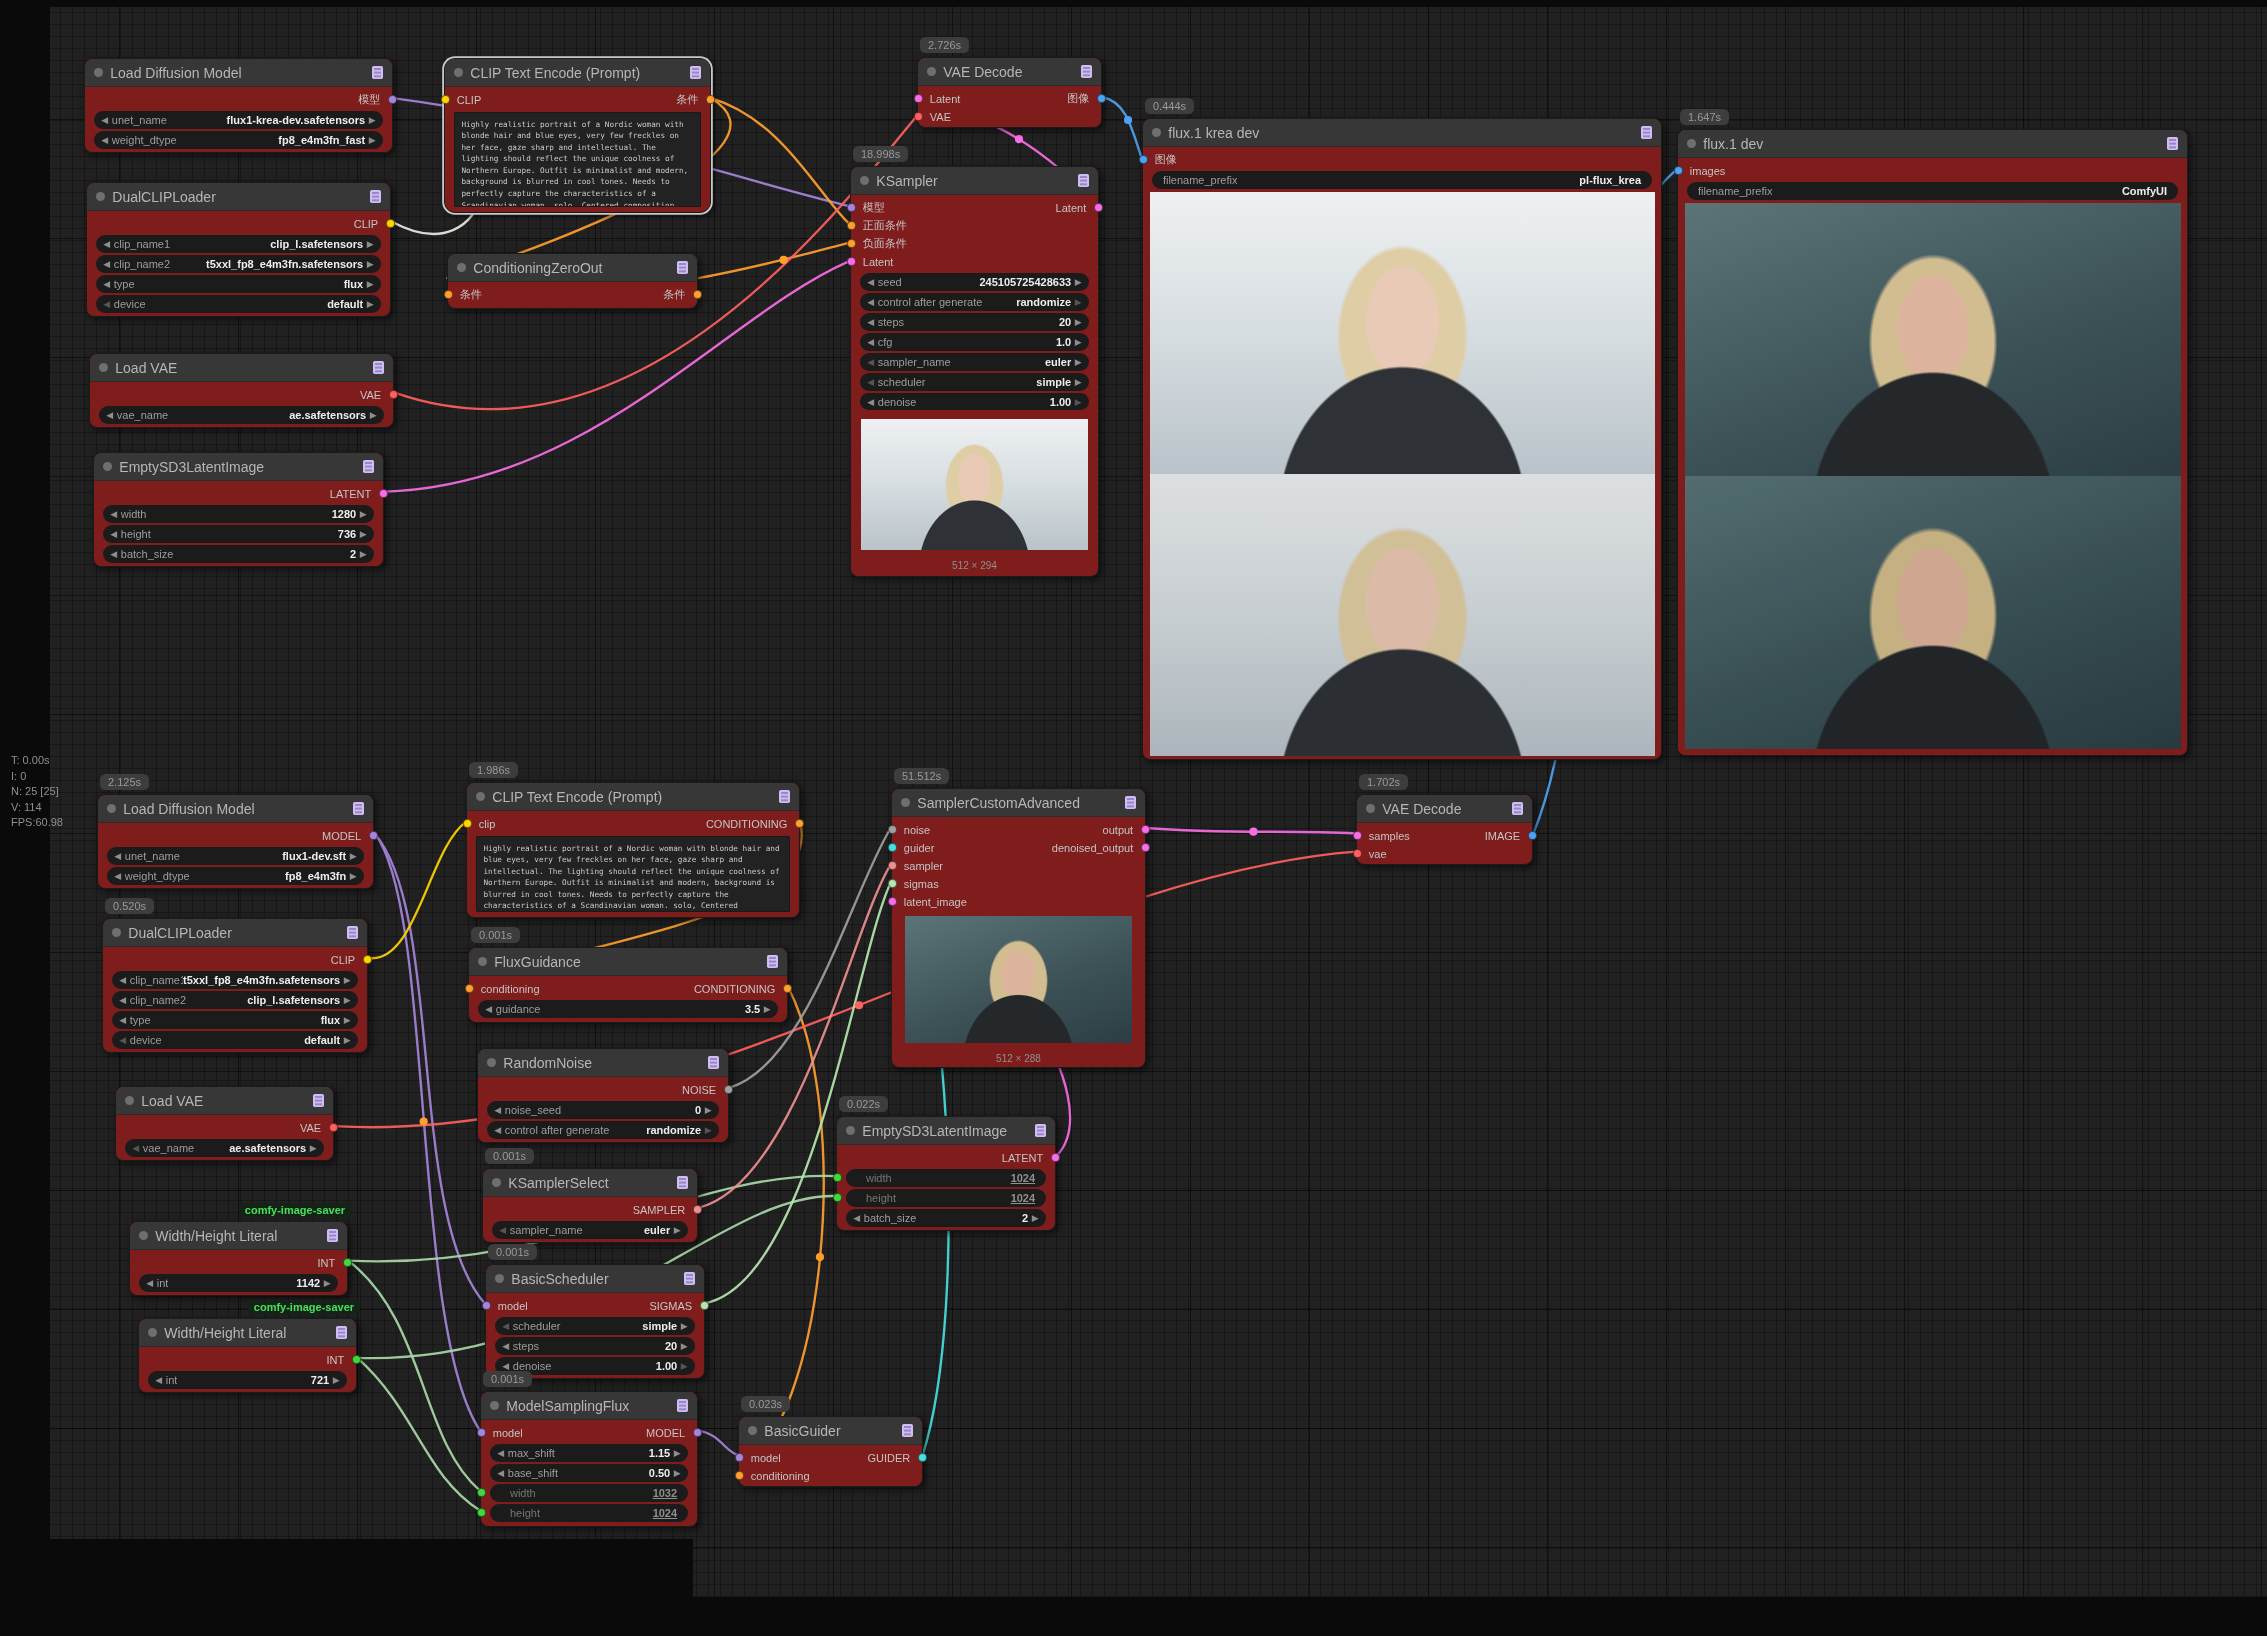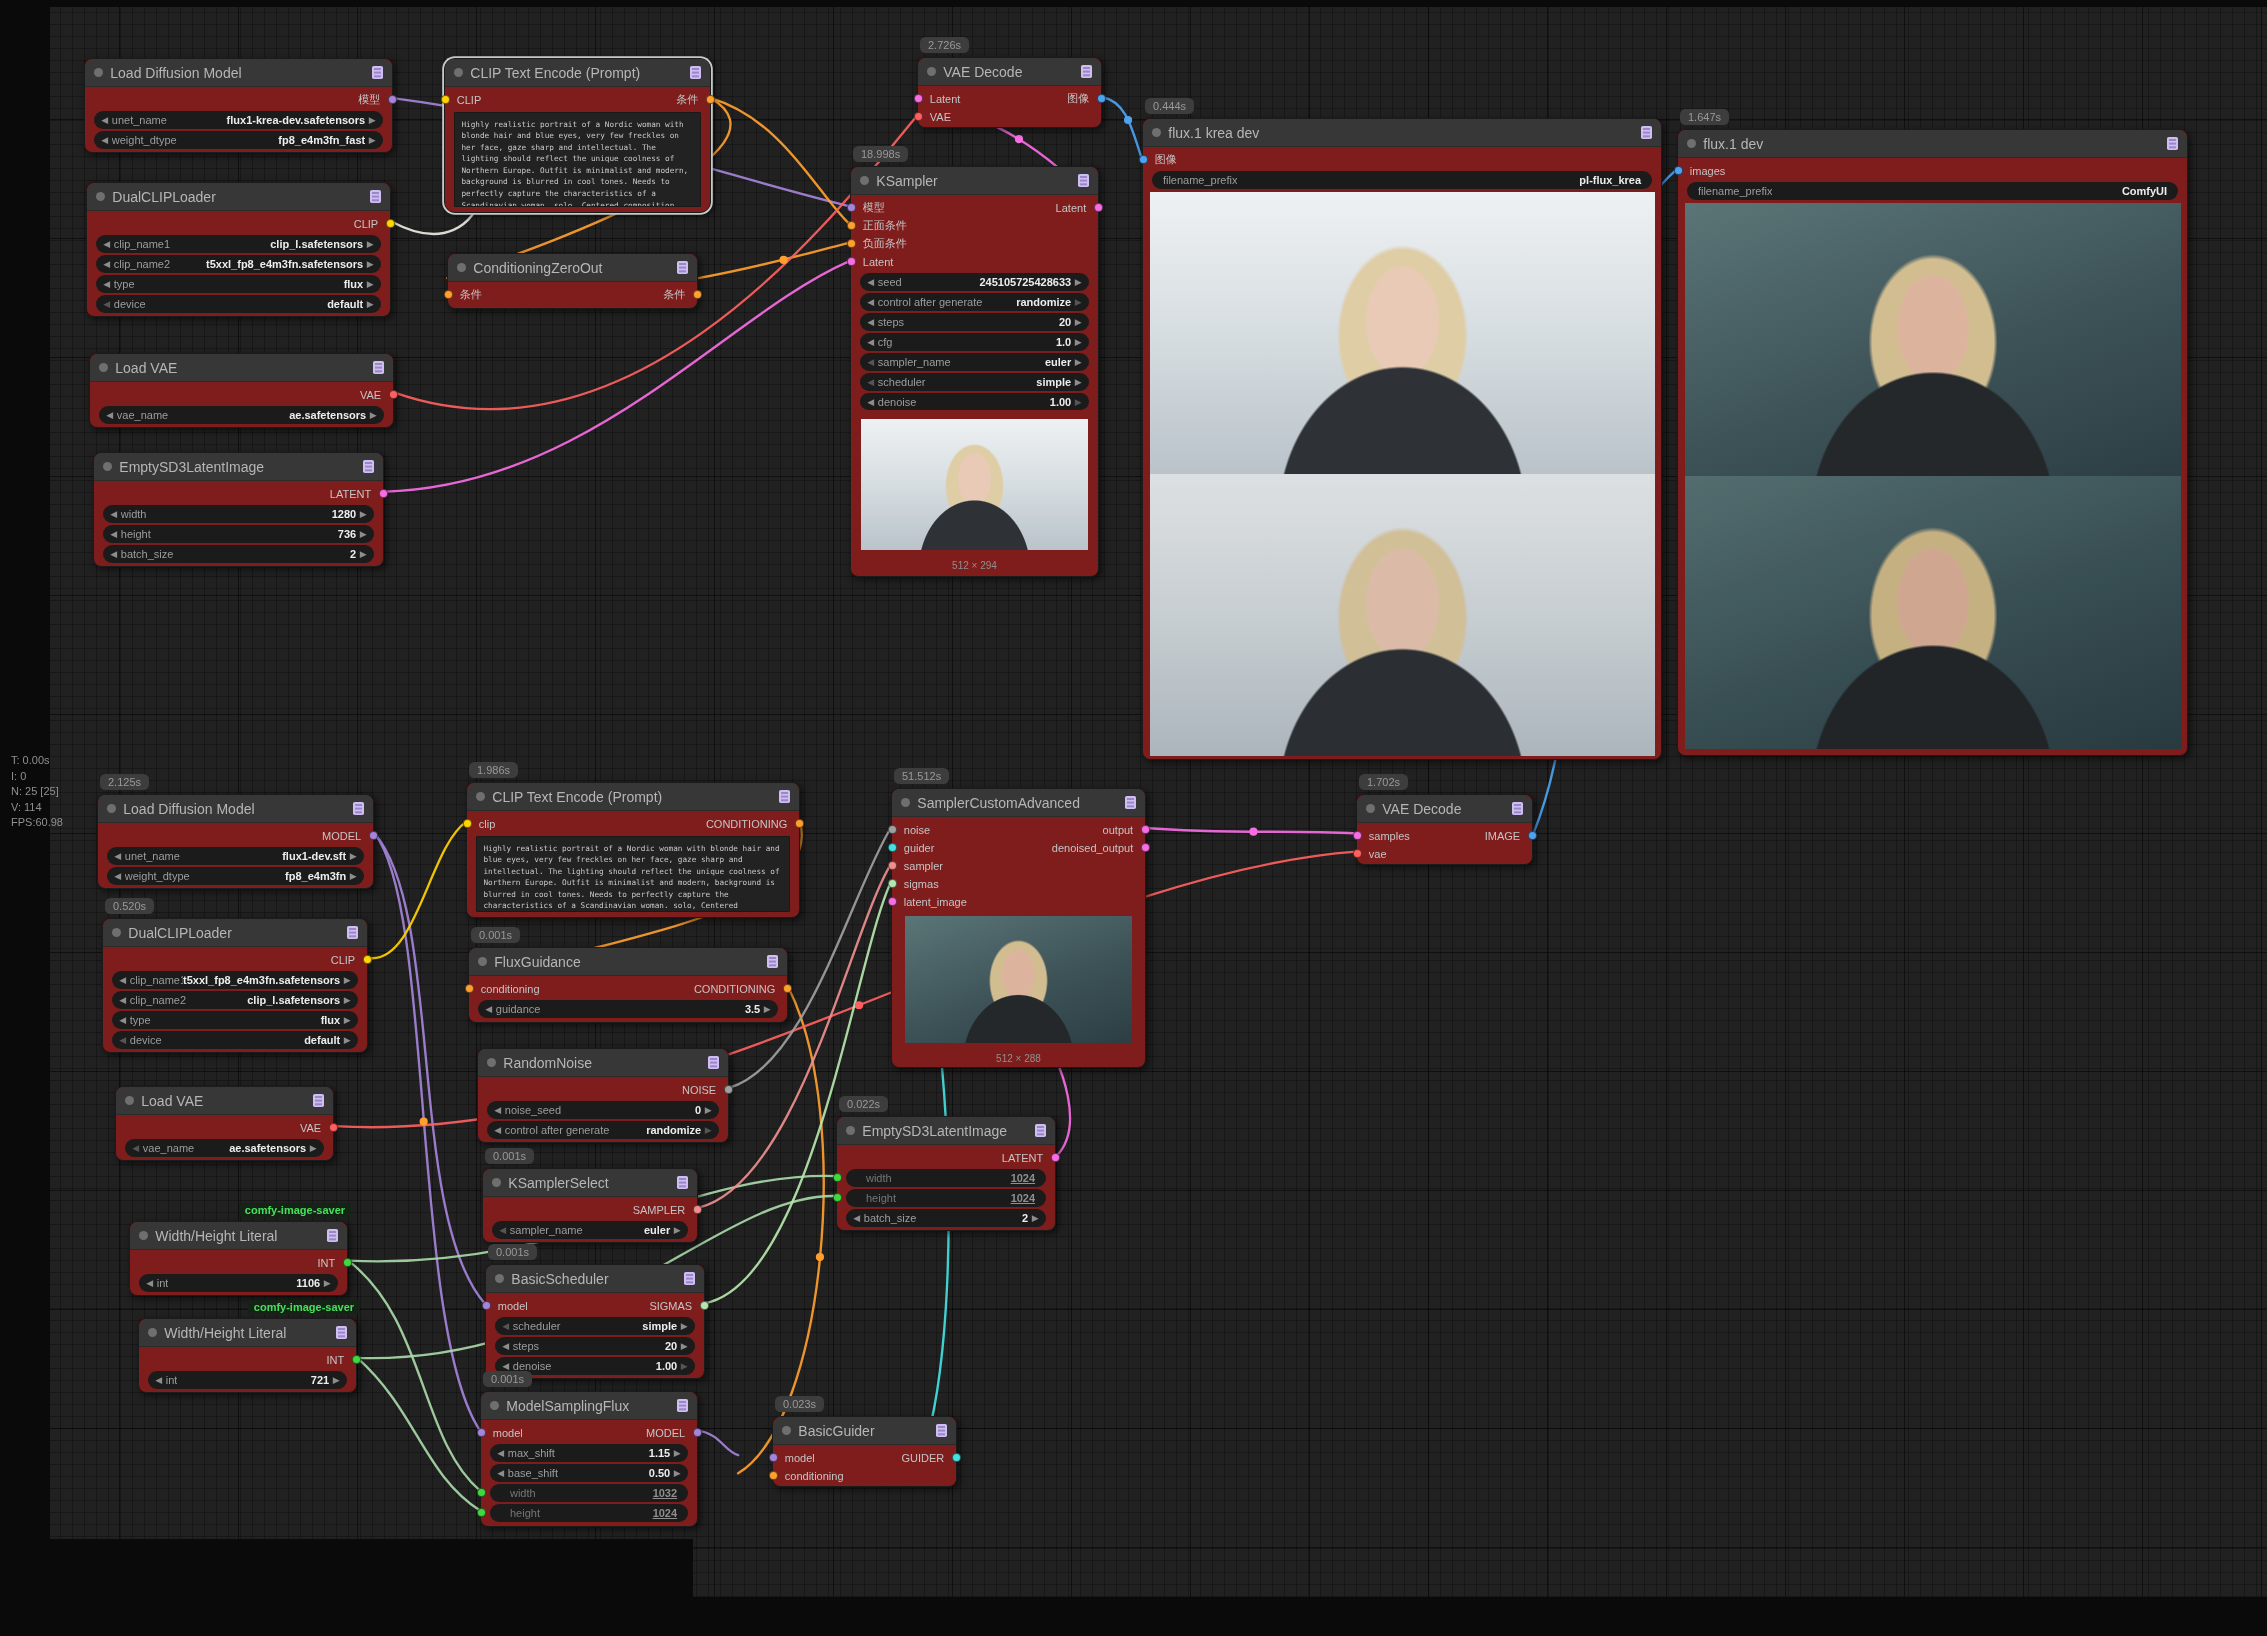--- a/index.html
+++ b/index.html
@@ -512,21 +512,21 @@
         <span class="doc"></span>
       </div>
     <div class="bd">
       <div class="row">
           <span class="lout">INT</span>
           <i class="pd out c-int"></i>
         </div>
       <div class="wg">
           <span class="ar">◀</span>
           <span class="nm">int</span>
-          <span class="vl">1106</span>
+          <span class="vl">1142</span>
           <span class="ar">▶</span>
         </div>
     </div>
   </div>
 
   <div class="node" style="left:138px;top:1318px;width:219px;height:75px">
     <div class="grouplabel">comfy-image-saver</div>
     <div class="hd">
         <i class="ndot"></i>
         <span>Width/Height Literal</span>
@@ -732,21 +732,21 @@
         </div>
       <div class="wg">
           <span class="ar">◀</span>
           <span class="nm">batch_size</span>
           <span class="vl">2</span>
           <span class="ar">▶</span>
         </div>
     </div>
   </div>
 
-  <div class="node" style="left:772px;top:1416px;width:185px;height:71px">
+  <div class="node" style="left:738px;top:1416px;width:185px;height:71px">
     <div class="badge">0.023s</div>
     <div class="hd">
         <i class="ndot"></i>
         <span>BasicGuider</span>
         <span class="doc"></span>
       </div>
     <div class="bd">
       <div class="row">
           <i class="pd in c-model"></i>
           <span class="lin">model</span>

